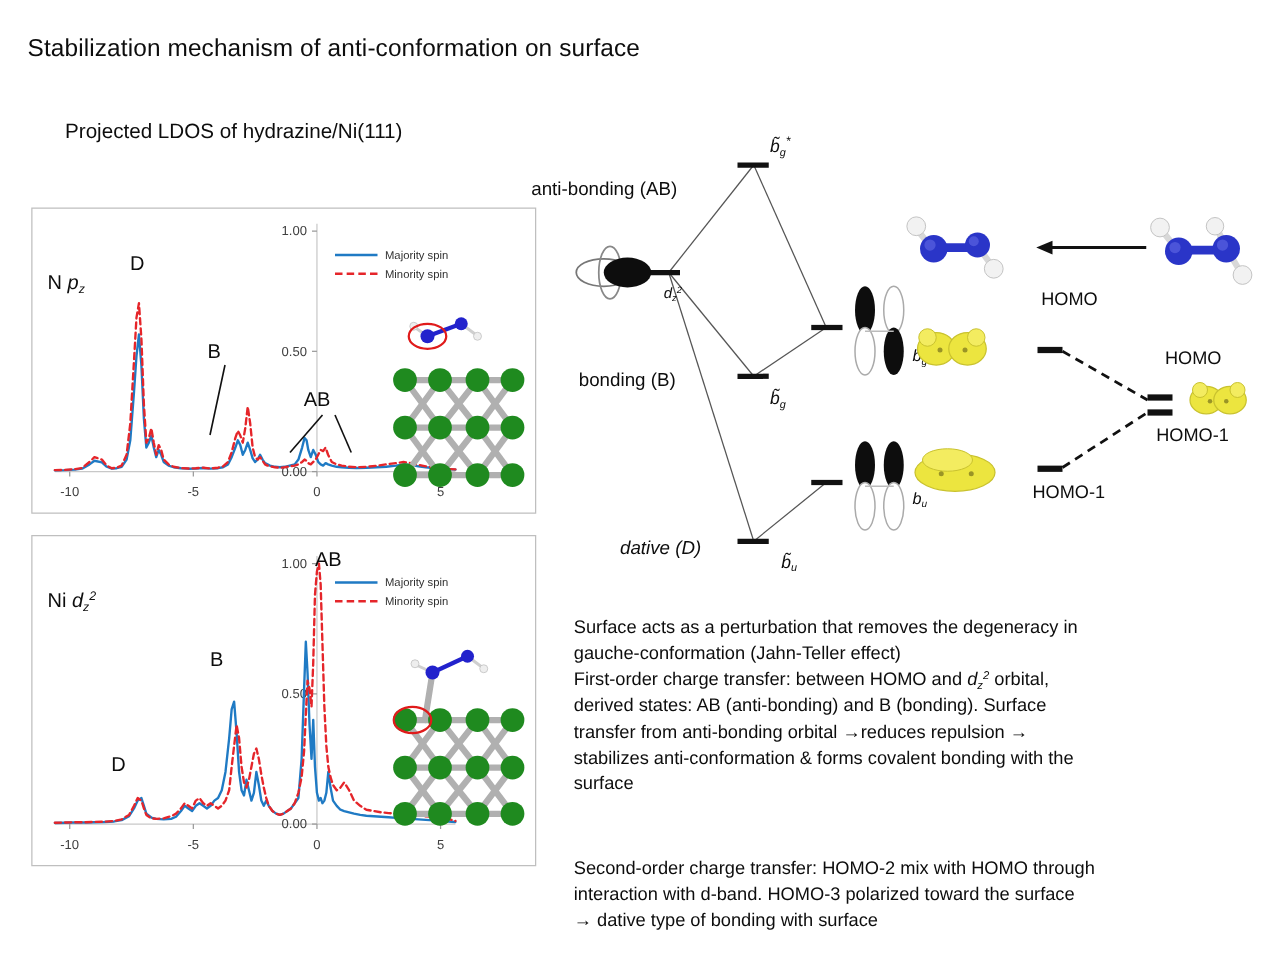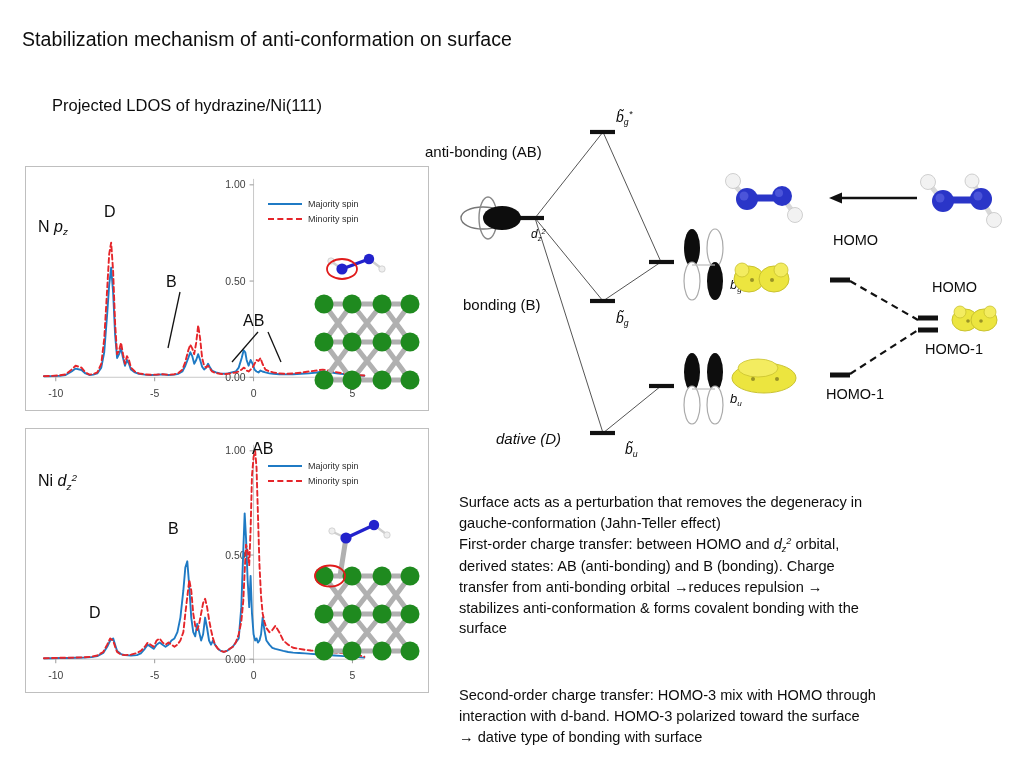--- a/index.html
+++ b/index.html
@@ -391,27 +391,27 @@
 
 <div class="abs homo-text" id="homo-top">HOMO</div>
 <div class="abs homo-text" id="homo-right">HOMO</div>
 <div class="abs homo-text" id="homo1-right">HOMO-1</div>
 <div class="abs homo-text" id="homo1-bottom">HOMO-1</div>
 
 <div class="abs body-par" id="par-1">
     <div>Surface acts as a perturbation that removes the degeneracy in</div>
     <div>gauche-conformation (Jahn-Teller effect)</div>
     <div>First-order charge transfer:  between HOMO and <span><i>d</i><span style="font-size:.62em;vertical-align:-0.35em;font-style:italic;">z</span><span style="font-size:.62em;vertical-align:0.55em;font-style:italic;">2</span></span> orbital,</div>
-    <div>derived states:  AB  (anti-bonding) and   B  (bonding). Charge</div>
+    <div>derived states:  AB  (anti-bonding) and   B  (bonding). Surface</div>
     <div>transfer from anti-bonding orbital →reduces repulsion →</div>
     <div>stabilizes anti-conformation &amp; forms covalent bonding with the</div>
     <div>surface</div>
   </div>
 <div class="abs body-par" id="par-2">
-    <div>Second-order charge transfer: HOMO-3 mix with HOMO through</div>
+    <div>Second-order charge transfer: HOMO-2 mix with HOMO through</div>
     <div>interaction with d-band. HOMO-3 polarized toward the surface</div>
     <div>→ dative type of bonding with surface</div>
   </div>
 
 <svg class="abs" style="left:0;top:0;width:1024px;height:768px;pointer-events:none;" viewBox="0 0 1024 768">
     <line x1="180" y1="292" x2="168" y2="348" stroke="#111" stroke-width="1.3"></line>
     <line x1="258" y1="332" x2="232" y2="362" stroke="#111" stroke-width="1.3"></line>
     <line x1="268" y1="332" x2="281" y2="362" stroke="#111" stroke-width="1.3"></line>
   </svg>
 

